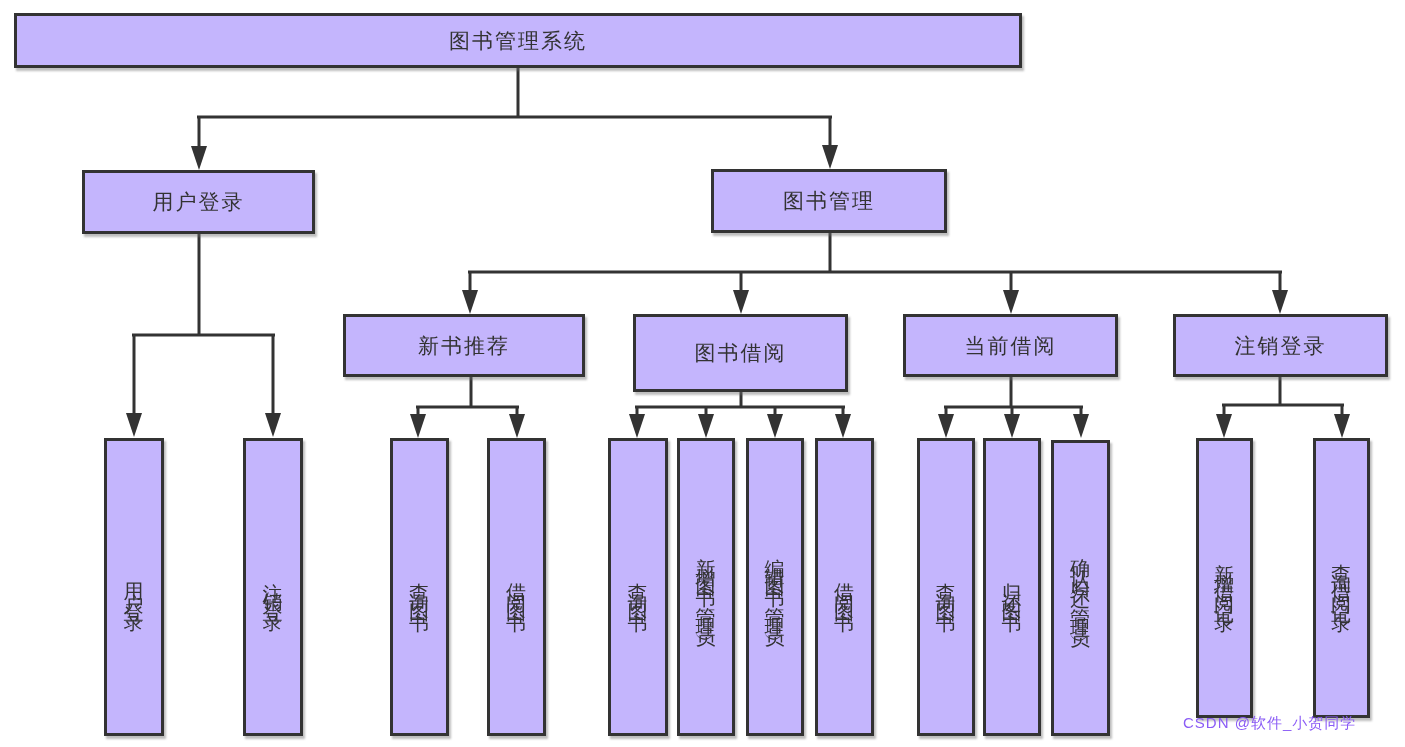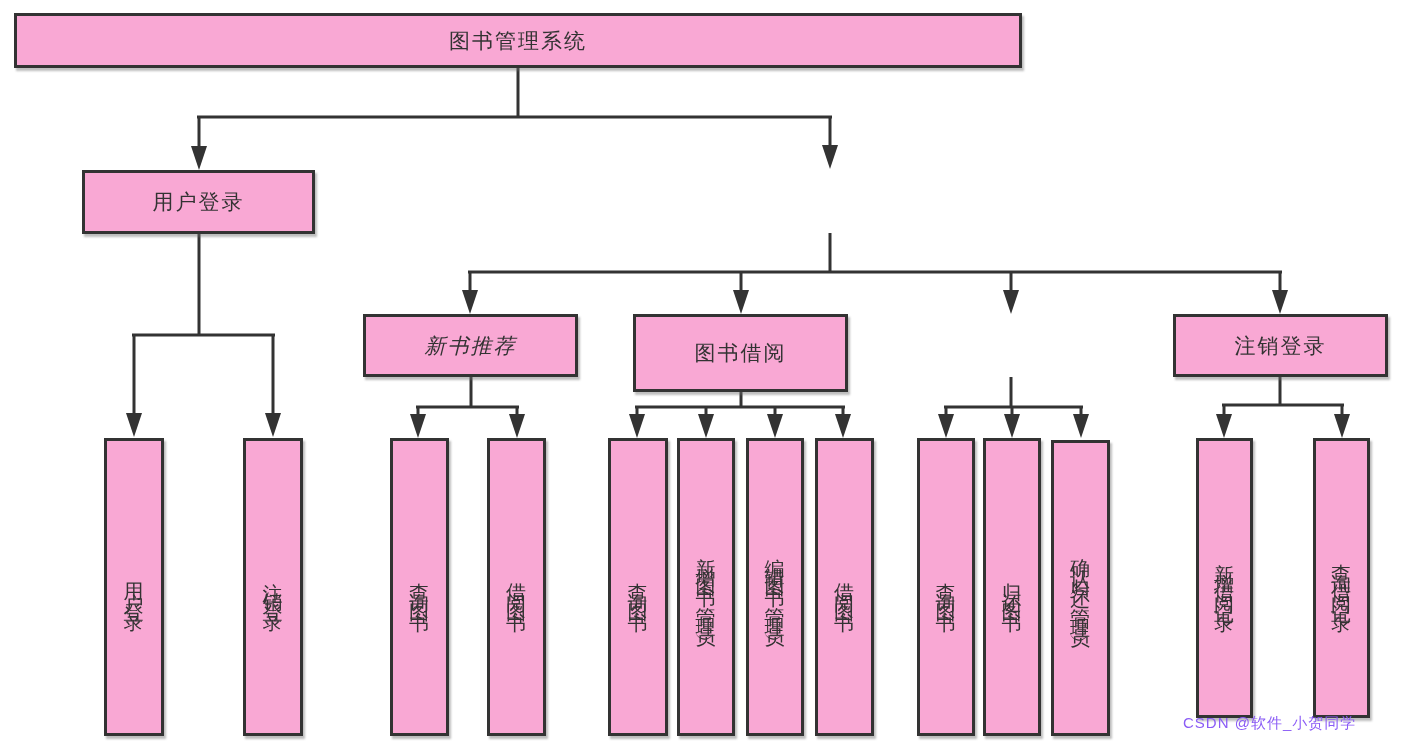--- a/index.html
+++ b/index.html
@@ -27,21 +27,21 @@
     stroke: #333333;
     stroke-width: 3;
   }
   svg.connectors polygon {
     fill: #333333;
   }
   .node {
     position: absolute;
     box-sizing: border-box;
     border: 3px solid #333333;
-    background: #f9a8d4;
+    background: #c4b5fd;
     display: flex;
     align-items: center;
     justify-content: center;
     box-shadow: 2px 3px 2px rgba(110,110,110,0.45);
   }
   .node .lbl {
     font-size: 20px;
     letter-spacing: 2px;
     color: #333333;
     white-space: nowrap;
@@ -135,27 +135,33 @@
     <polygon points="1334,414 1350,414 1342,438"></polygon>
   </svg>
 
   <div class="node root-box" style="left:14px; top:13px; width:1008px; height:55px;">
     <span class="lbl">图书管理系统</span>
   </div>
 
   <div class="node branch" style="left:82px; top:170px; width:233px; height:64px;">
     <span class="lbl">用户登录</span>
   </div>
-
-  <div class="node branch" style="left:363px; top:314px; width:215px; height:63px;font-style:italic;">
+  <div class="node branch" style="left:711px; top:169px; width:236px; height:64px;">
+    <span class="lbl">图书管理</span>
+  </div>
+
+  <div class="node branch" style="left:343px; top:314px; width:242px; height:63px;">
     <span class="lbl">新书推荐</span>
   </div>
   <div class="node branch" style="left:633px; top:314px; width:215px; height:78px;">
     <span class="lbl">图书借阅</span>
   </div>
+  <div class="node branch" style="left:903px; top:314px; width:215px; height:63px;">
+    <span class="lbl">当前借阅</span>
+  </div>
   <div class="node branch" style="left:1173px; top:314px; width:215px; height:63px;">
     <span class="lbl">注销登录</span>
   </div>
 
   <div class="node vert" style="left:104px; top:438px; width:60px; height:298px;">
     <span class="lbl">用户登录</span>
   </div>
   <div class="node vert" style="left:243px; top:438px; width:60px; height:298px;">
     <span class="lbl">注销登录</span>
   </div>

